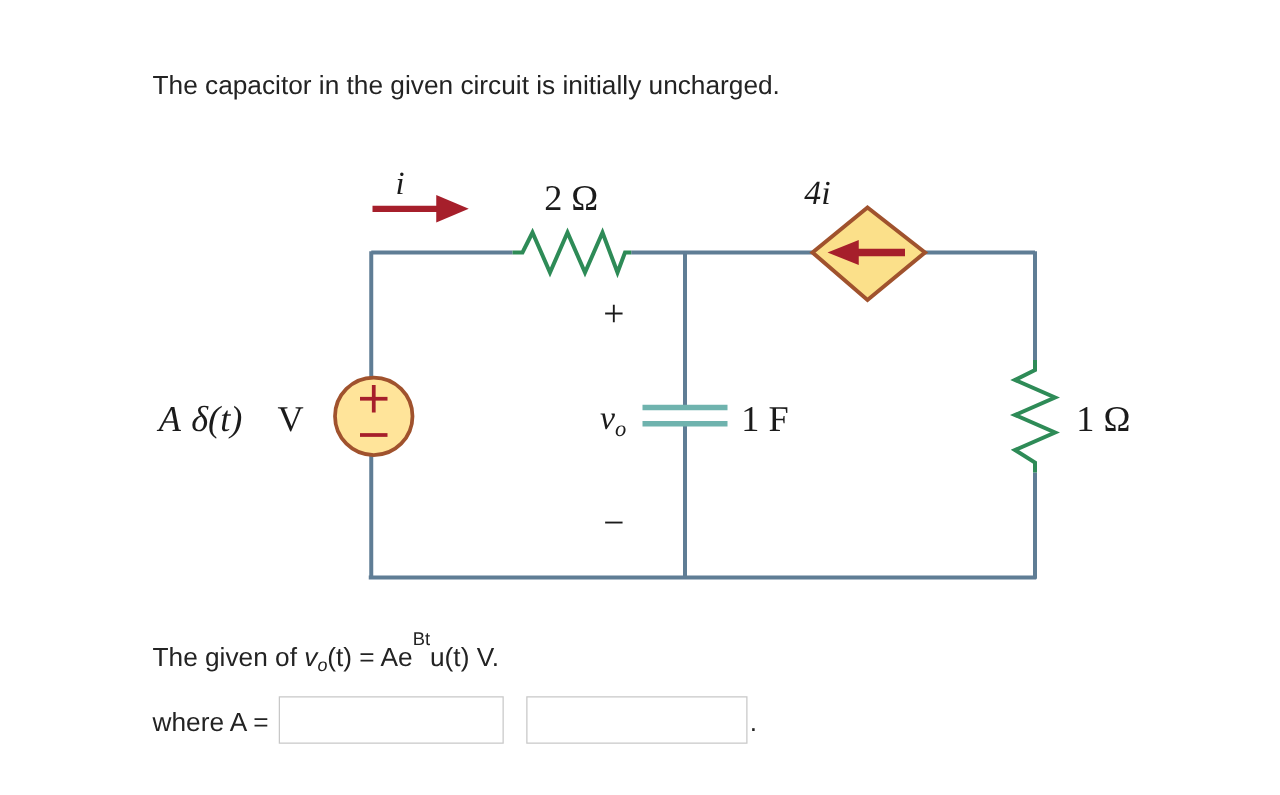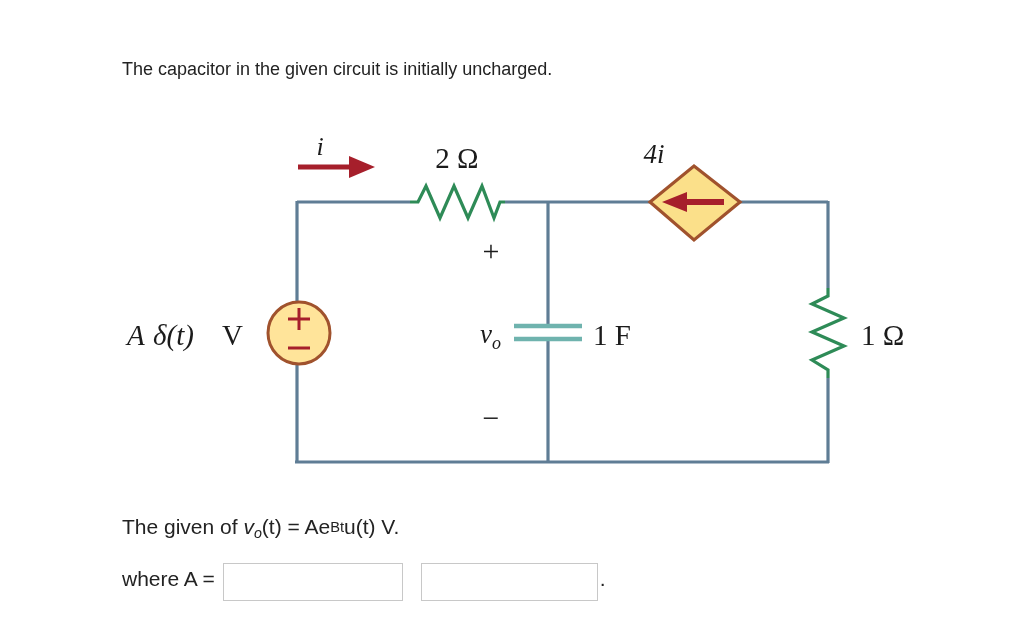--- a/index.html
+++ b/index.html
@@ -14,21 +14,21 @@
     font-family: "Liberation Sans", sans-serif;
     color: #1b1b1b;
     overflow: hidden;
   }
 
   .prompt {
     position: absolute;
     left: 122px;
     top: 54px;
     width: 760px;
-    font-size: 18px;
+    font-size: 21px;
     line-height: 30px;
     color: #232323;
   }
   .prompt .ital { font-style: italic; }
   .prompt sub {
     font-size: 0.68em;
     font-style: italic;
     vertical-align: baseline;
     position: relative;
     top: 4px;
@@ -57,25 +57,25 @@
     font-size: 0.68em;
     font-style: italic;
     vertical-align: baseline;
     position: relative;
     top: 4px;
   }
   .answer sup {
     font-size: 0.70em;
     vertical-align: baseline;
     position: relative;
-    bottom: 2px;
+    bottom: 17px;
   }
   .answer .row2 {
     display: flex;
-    align-items: flex-end;
+    align-items: flex-start;
     margin-top: 6px;
   }
   .ansbox {
     border: 1px solid #c8c8c8;
     background: #ffffff;
     height: 38px;
     box-sizing: border-box;
     font-family: "Liberation Sans", sans-serif;
     font-size: 17px;
     padding: 0 6px;

